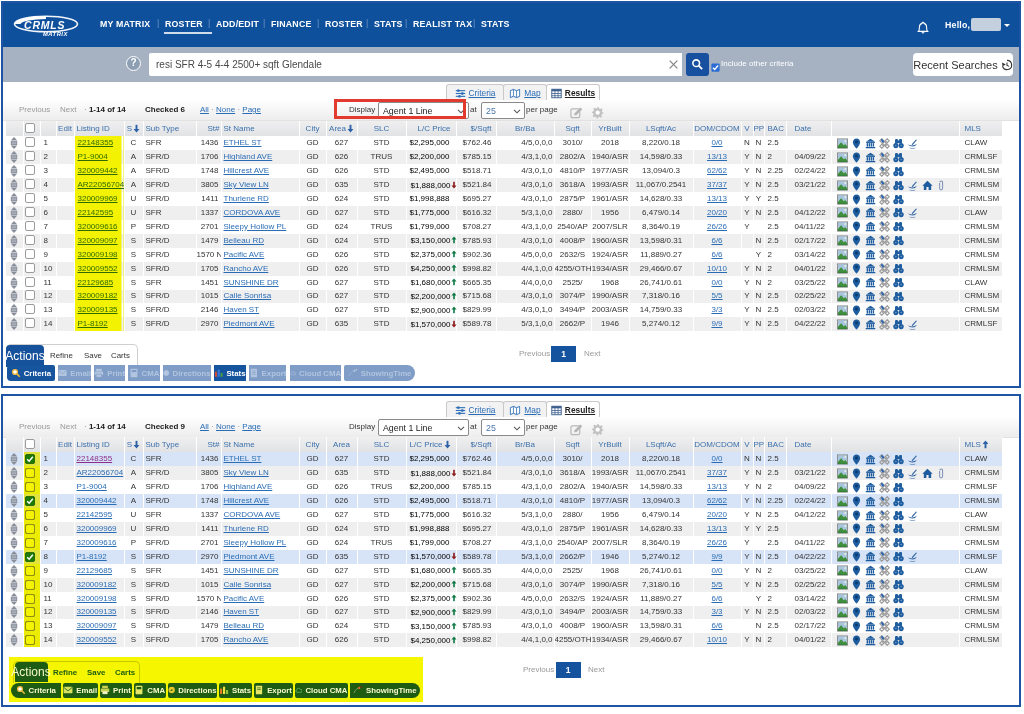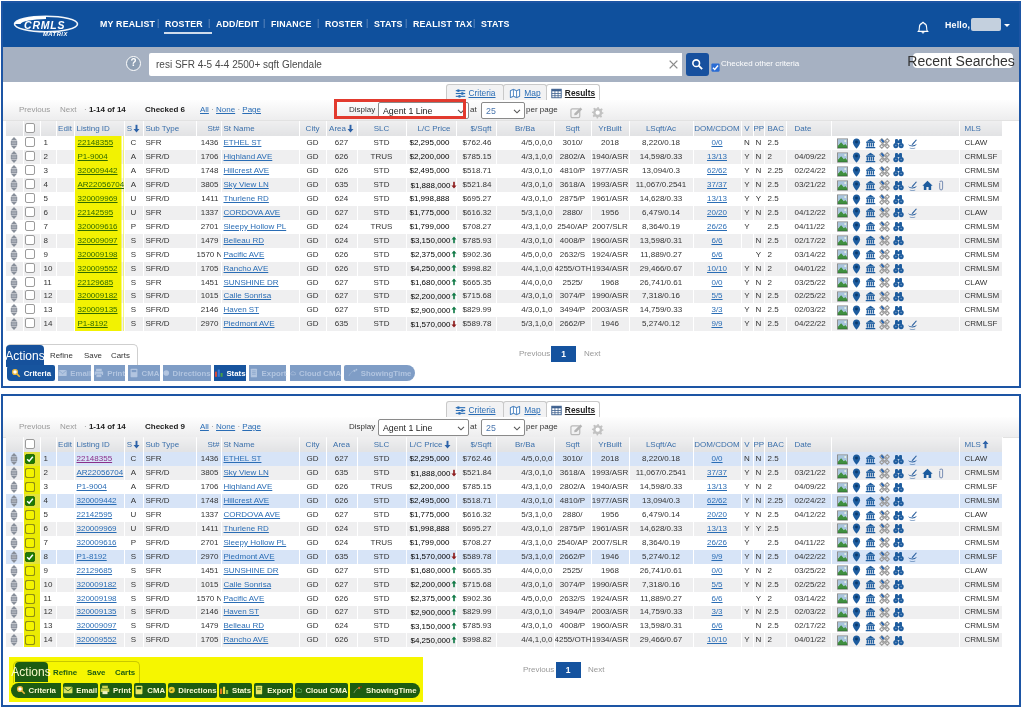--- a/index.html
+++ b/index.html
@@ -272,21 +272,21 @@
 
 <div class="panelbox" style="left:1px;top:1px;width:1016px;height:383px"></div>
 
 <div class="abs topbar" style="left:3px;top:3px;width:1016px;height:44px"></div>
 <svg class="abs" style="left:13px;top:15px" width="66" height="22" viewBox="0 0 66 22">
  <ellipse cx="33" cy="9" rx="31.5" ry="7.8" fill="none" stroke="#fff" stroke-width="1.6" opacity="0.95"></ellipse>
  <path d="M1.5 9 A 31.5 7.8 0 0 1 33 1.2 L33 3.9 A 27 5.6 0 0 0 7.5 9 Z" fill="#fff"></path>
  <text x="11" y="13.5" fill="#fff" font-size="10.5" font-weight="bold" font-style="italic" font-family="Liberation Sans" letter-spacing="0.8">CRMLS</text>
  <text x="30" y="21" fill="#fff" font-size="5.8" font-weight="bold" font-style="italic" font-family="Liberation Sans" letter-spacing="0.5">MATRIX</text>
 </svg>
-<div class="abs nav" style="left:100px;top:19px">MY REALIST</div>
+<div class="abs nav" style="left:100px;top:19px">MY MATRIX</div>
 <div class="abs nav nsep" style="left:157px;top:18px">|</div>
 <div class="abs nav" style="left:165px;top:19px">ROSTER</div>
 <div class="abs" style="left:164px;top:32px;width:48px;height:2px;background:#cfdcec"></div>
 <div class="abs nav nsep" style="left:208px;top:18px">|</div>
 <div class="abs nav" style="left:216px;top:19px">ADD/EDIT</div>
 <div class="abs nav nsep" style="left:263px;top:18px">|</div>
 <div class="abs nav" style="left:271px;top:19px">FINANCE</div>
 <div class="abs nav nsep" style="left:317px;top:18px">|</div>
 <div class="abs nav" style="left:325px;top:19px">ROSTER</div>
 <div class="abs nav nsep" style="left:366px;top:18px">|</div>
@@ -310,22 +310,22 @@
     <use href="#i-x"></use>
   </svg>
 <div class="abs" style="left:686px;top:53px;width:23px;height:23px;background:#17509e;border-radius:3px;display:flex;align-items:center;justify-content:center">
     <svg class="icn" width="13" height="13" viewBox="0 0 14 14">
       <use href="#i-mag"></use>
     </svg>
   </div>
 <div class="abs" style="left:711px;top:58px"><svg class="icn" width="9" height="9" viewBox="0 0 12 12">
       <use href="#i-bcheck"></use>
     </svg></div>
-<div class="abs" style="left:721px;top:58.5px;font-size:8px;color:#fff">Checked other criteria</div>
-<div class="abs" style="left:913px;top:53px;width:100px;height:15px;background:#fff;border-radius:4px;display:flex;align-items:center;justify-content:center;font-size:14px;color:#333;white-space:nowrap">Recent Searches&nbsp;<svg class="icn" width="12" height="12" viewBox="0 0 14 14">
+<div class="abs" style="left:721px;top:58.5px;font-size:8px;color:#fff">Include other criteria</div>
+<div class="abs" style="left:913px;top:53px;width:100px;height:23px;background:#fff;border-radius:4px;display:flex;align-items:center;justify-content:center;font-size:11px;color:#333;white-space:nowrap">Recent Searches&nbsp;<svg class="icn" width="12" height="12" viewBox="0 0 14 14">
       <use href="#i-hist"></use>
     </svg></div>
 
 <div class="tab" style="left:446px;top:84px;width:56px;justify-content:center">
     <svg class="icn" width="11" height="11" viewBox="0 0 14 14" style="margin-right:3px">
       <use href="#i-slider"></use>
     </svg>
     <a class="blue" href="#l">Criteria</a>
   </div>
 <div class="tab" style="left:503px;top:84px;width:42px;justify-content:center">

